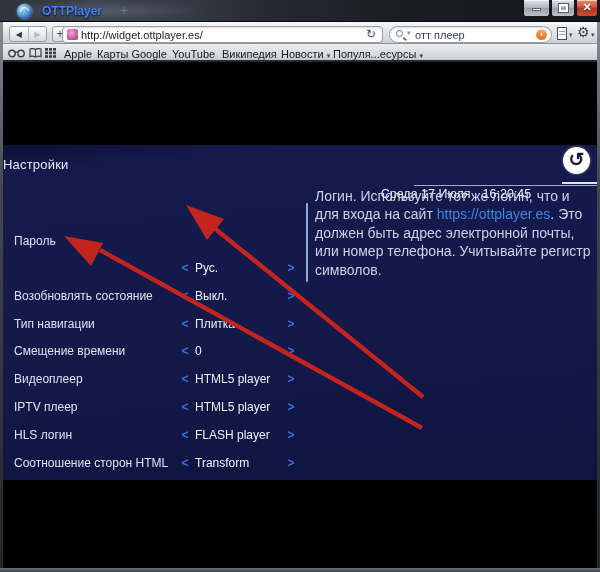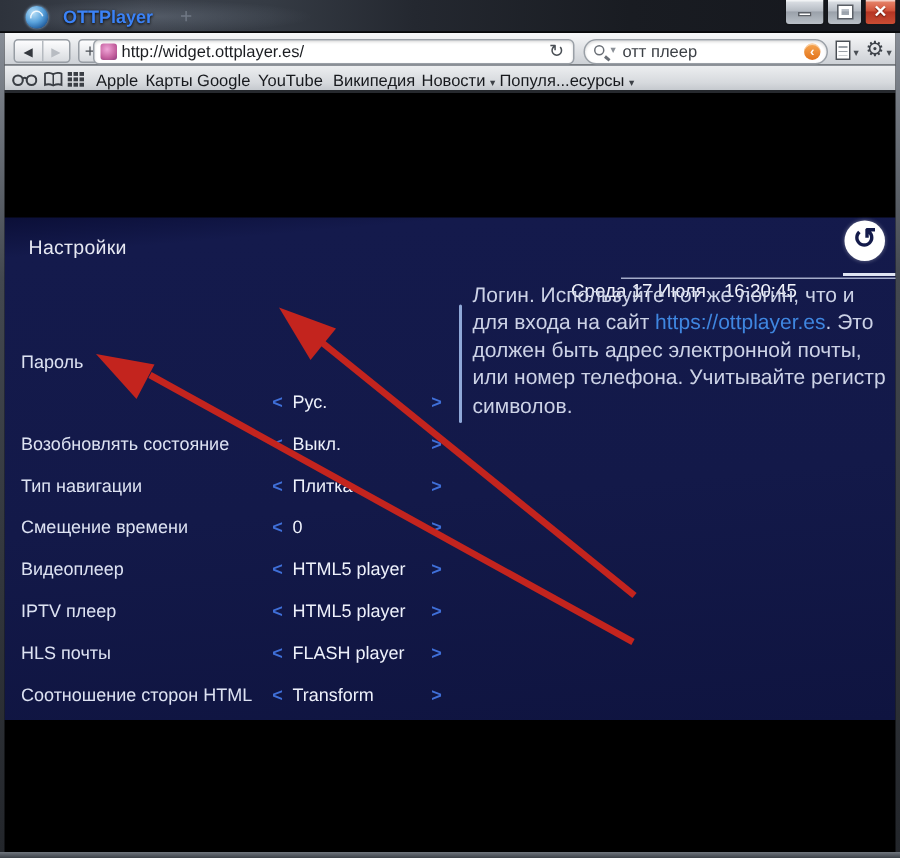--- a/index.html
+++ b/index.html
@@ -60,21 +60,21 @@
   .bm-icon{top:48px;}
 
   .side-border{top:22px;width:3px;height:546px;background:linear-gradient(#878d96,#43484f 30%,#23262b);}
   .side-border.l{left:0;} .side-border.r{left:597px;}
   .bottom-border{left:0;top:568px;width:600px;height:4px;background:linear-gradient(#70767e,#3c4148);}
 
   
   .page-black{left:3px;top:62px;width:594px;height:506px;background:#000;}
   .panel{left:3px;top:145px;width:594px;height:335px;
     background:linear-gradient(175deg,#0b0f38 0%,#141a4c 7%,#131949 55%,#0f1440 100%);}
-  .panel-title{left:19px;top:157px;font-size:13px;color:#e6e8f2;letter-spacing:.2px;}
+  .panel-title{left:3px;top:157px;font-size:13px;color:#e6e8f2;letter-spacing:.2px;}
 
   .row-sel{left:5px;top:200px;width:294px;height:31px;border-radius:3px;
     background:linear-gradient(#2478e9 0%,#1560cf 55%,#0a4ab2 100%);box-shadow:0 0 3px rgba(40,110,230,.6);
     display:flex;align-items:center;}
   .row-sel .lbl{padding-left:9px;font-size:12px;color:#f4f8ff;}
   .row{left:5px;width:294px;height:28px;}
   .row .lbl{position:absolute;left:9px;top:7px;font-size:12px;color:#dde2f2;white-space:nowrap;}
   .row .prev,.row .next{position:absolute;top:7px;width:20px;text-align:center;font-size:12px;font-weight:bold;color:#3f6fd8;}
   .row .prev{left:170px;} .row .next{left:276px;}
   .row .val{position:absolute;left:190px;top:7px;width:88px;text-align:left;font-size:12px;color:#eef1fb;white-space:nowrap;}
@@ -200,21 +200,21 @@
     <span class="val">HTML5 player</span>
     <span class="next">&gt;</span>
   </div>
   <div class="abs row" style="top:393px;">
     <span class="lbl">IPTV плеер</span>
     <span class="prev">&lt;</span>
     <span class="val">HTML5 player</span>
     <span class="next">&gt;</span>
   </div>
   <div class="abs row" style="top:421px;">
-    <span class="lbl">HLS почты</span>
+    <span class="lbl">HLS логин</span>
     <span class="prev">&lt;</span>
     <span class="val">FLASH player</span>
     <span class="next">&gt;</span>
   </div>
   <div class="abs row" style="top:449px;">
     <span class="lbl">Соотношение сторон HTML</span>
     <span class="prev">&lt;</span>
     <span class="val">Transform</span>
     <span class="next">&gt;</span>
   </div>

